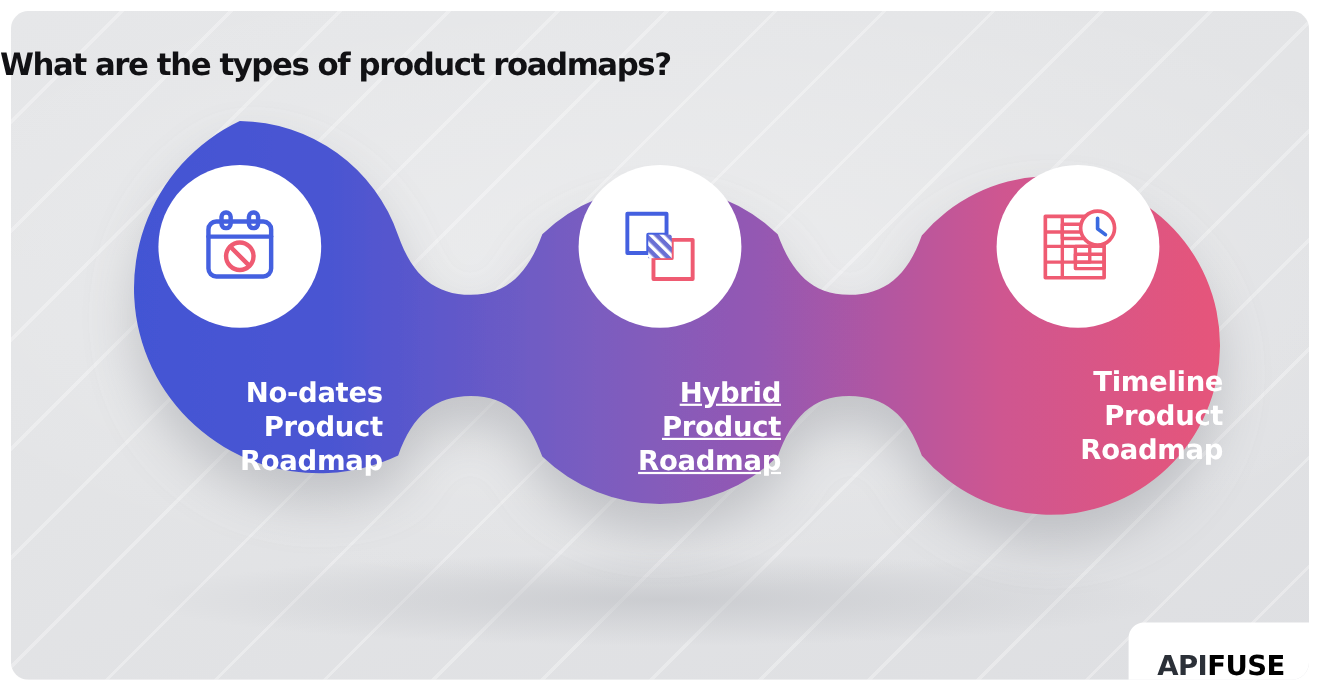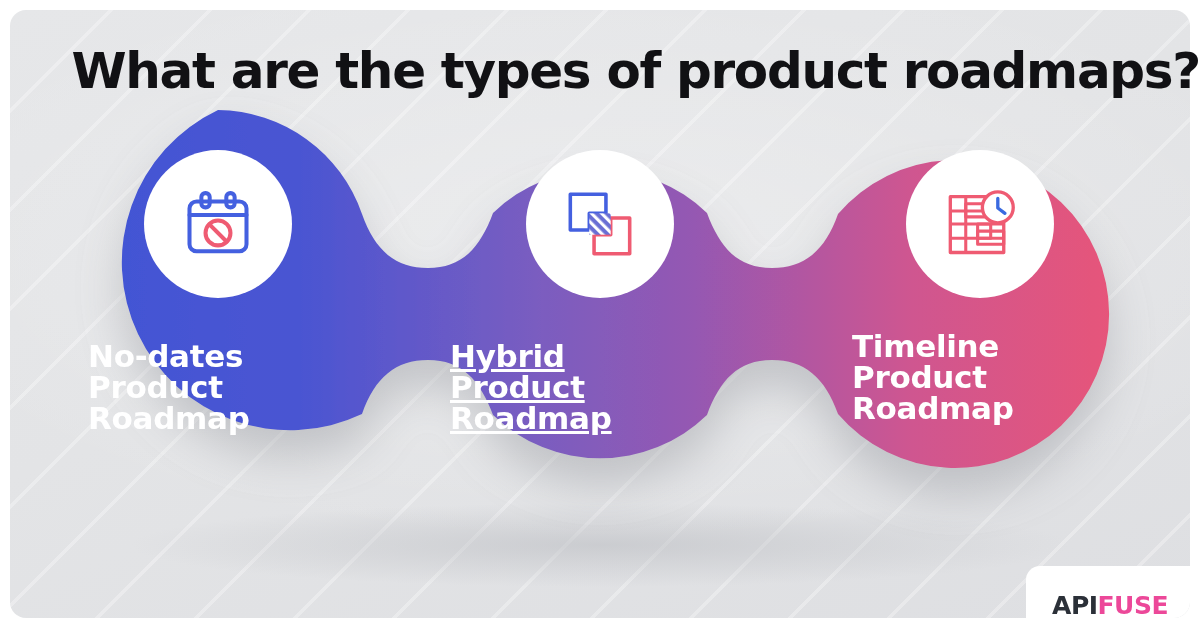--- a/index.html
+++ b/index.html
@@ -55,23 +55,23 @@
                 rgba(255,255,255,0.30) 0%, rgba(255,255,255,0) 70%);
     pointer-events: none;
   }
 
   
   .title {
     position: absolute;
     left: 0;
     top: 42px;
     width: 1200px;
-    text-align: right;
+    text-align: left;
     font-family: "DejaVu Sans", sans-serif;
-    font-size: 50px;
+    font-size: 28px;
     font-weight: bold;
     letter-spacing: -1.3px;
     color: #111114;
     z-index: 30;
     white-space: nowrap;
   }
 
   
   .blob-wrap {
     position: absolute;
@@ -100,24 +100,24 @@
     display: block;
   }
   #icon-circle-1 { left: 144px; top: 150px; }
   #icon-circle-2 { left: 526px; top: 150px; }
   #icon-circle-3 { left: 906px; top: 150px; }
 
   
   .blob-label {
     position: absolute;
     z-index: 22;
-    text-align: left;
+    text-align: right;
     color: #ffffff;
     font-family: "DejaVu Sans", sans-serif;
-    font-size: 31px;
+    font-size: 25px;
     font-weight: bold;
     line-height: 31px;
     letter-spacing: -0.3px;
     width: 260px;
     white-space: pre-line;
   }
   #blob-label-1 { left: 88px;  top: 341px; }
   #blob-label-2 { left: 450px; top: 341px; text-decoration: underline; }
   #blob-label-3 { left: 852px; top: 331px; }
 
@@ -135,21 +135,21 @@
     z-index: 40;
   }
   .logo-text {
     font-family: "DejaVu Sans", sans-serif;
     font-size: 25px;
     font-weight: bold;
     letter-spacing: -0.5px;
     line-height: 1;
   }
   .logo-api  { color: #2b3038; }
-  .logo-fuse { color: #ec4899; }
+  .logo-fuse { color: #000000; }
 </style>
 </head>
 <body>
 
 <div id="infographic">
 
   <div class="canvas">
     <div class="canvas-vignette"></div>
   </div>
 

